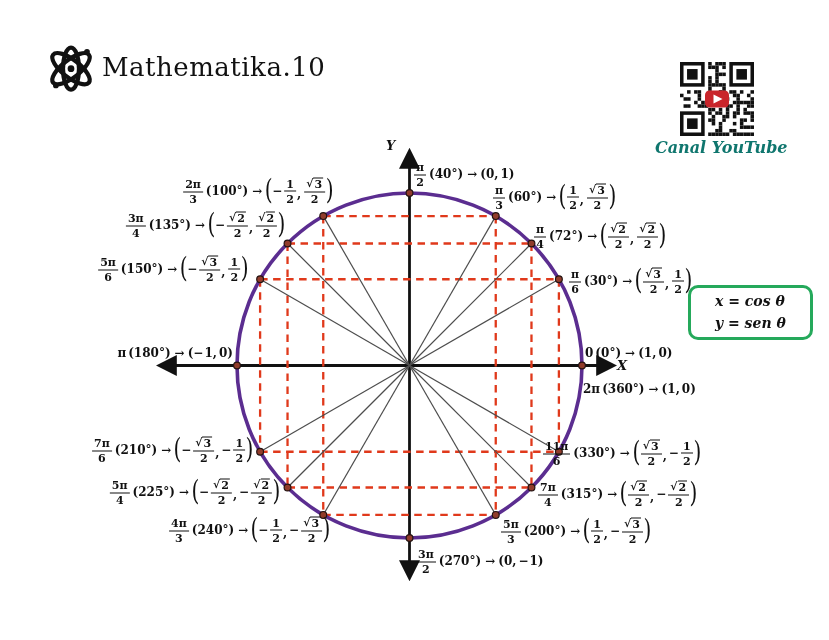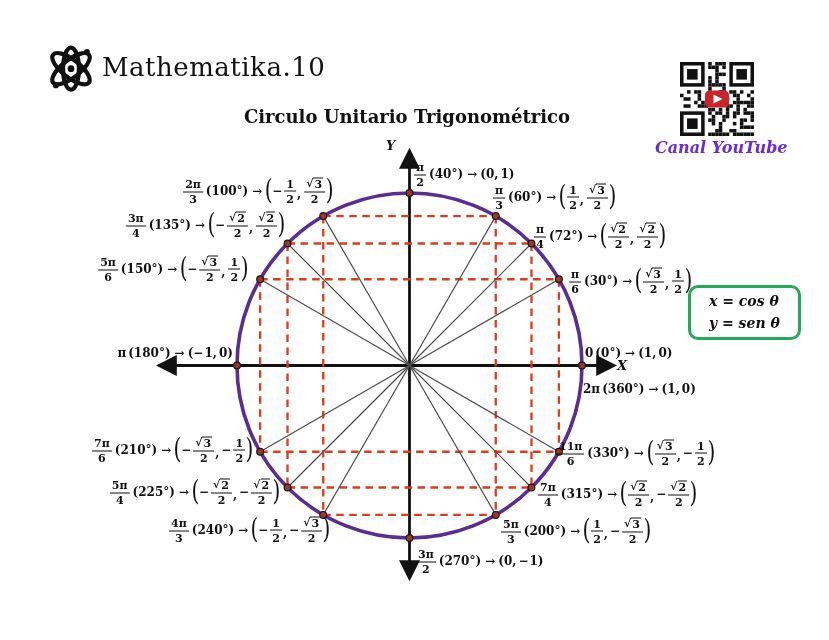--- a/index.html
+++ b/index.html
@@ -5,21 +5,21 @@
   html,body{margin:0;padding:0;background:#fff;}
   .page{position:relative;width:829px;height:620px;background:#ffffff;overflow:hidden;
         font-family:"DejaVu Serif",serif;color:#111;}
   
   .atom-logo{position:absolute;left:44px;top:30px;}
   .brand-text{position:absolute;left:102px;top:52px;font-size:26px;letter-spacing:.5px;}
   .title{position:absolute;left:407px;top:106px;transform:translateX(-50%);
          font-size:18px;font-weight:bold;white-space:nowrap;margin:0;}
   .qr-wrap{position:absolute;left:680px;top:62px;width:74px;height:74px;}
   .qr-caption{position:absolute;left:655px;top:138px;font-size:16px;font-weight:bold;
-              font-style:italic;color:#6d28d9;white-space:nowrap;}
+              font-style:italic;color:#0f766e;white-space:nowrap;}
   
   #fig{position:absolute;left:0;top:0;}
   .axis-label{position:absolute;font-size:13px;font-weight:bold;font-style:italic;}
   .axis-y{left:386px;top:138px;}
   .axis-x{left:617px;top:358px;}
   
   #labels{position:absolute;left:0;top:0;width:829px;height:640px;pointer-events:none;}
   .alabel{position:absolute;display:flex;align-items:center;white-space:nowrap;
           font-size:12px;font-weight:bold;transform:translateY(-50%);line-height:1.1;}
   .alabel.right{transform:translate(-100%,-50%);}
@@ -30,41 +30,40 @@
   .sq{display:inline-flex;align-items:flex-start;}
   .sqv{border-top:1.4px solid #111;padding:0 1px;}
   .deg{margin:0 1px 0 2px;}
   .arr{margin:0 3px;}
   .bp{font-size:28px;font-weight:400;line-height:.85;display:inline-block;
       transform:scaleX(.72);margin:0 -2px;padding-bottom:3px;}
   .cm{position:relative;top:3px;margin:0 2px 0 0;}
   .mins{margin:0 1px 0 0;}
   
   .formula-box{position:absolute;left:688px;top:285px;border:3px solid #25a95b;
-               border-radius:10px;padding:3px 18px;background:#fff;
+               border-radius:10px;padding:3px 24px;background:#fff;
                font-size:14px;font-weight:bold;font-style:italic;line-height:1.55;}
 </style>
 </head>
 <body>
 
 <div class="page">
 
   <svg class="atom-logo" width="54" height="74" viewBox="0 0 64 88">
     <g fill="none" stroke="#111" stroke-width="5" stroke-linecap="round">
       <ellipse cx="32" cy="46" rx="27" ry="10.5" transform="rotate(-38 32 46)"></ellipse>
       <ellipse cx="32" cy="46" rx="27" ry="10.5" transform="rotate(38 32 46)"></ellipse>
       <ellipse cx="32" cy="46" rx="25" ry="9.5" transform="rotate(90 32 46)"></ellipse>
     </g>
     <circle cx="32" cy="46" r="4" fill="#111"></circle>
     <circle cx="51" cy="26" r="3.4" fill="#111"></circle>
     <circle cx="14" cy="66" r="3.4" fill="#111"></circle>
   </svg>
   <span class="brand-text">Mathematika.10</span>
 
-  <h1 class="title">Circulo Unitario Trigonométrico</h1>
 
   <div class="qr-wrap">
     <svg id="qr-svg" width="74" height="74">
         <rect x="0" y="0" width="74" height="74" fill="#fff"></rect>
         <rect x="28.19047619047619" y="0" width="3.5238095238095237" height="3.5238095238095237" fill="#111"></rect>
         <rect x="35.23809523809524" y="0" width="3.5238095238095237" height="3.5238095238095237" fill="#111"></rect>
         <rect x="38.76190476190476" y="0" width="3.5238095238095237" height="3.5238095238095237" fill="#111"></rect>
         <rect x="42.285714285714285" y="0" width="3.5238095238095237" height="3.5238095238095237" fill="#111"></rect>
         <rect x="28.19047619047619" y="3.5238095238095237" width="3.5238095238095237" height="3.5238095238095237" fill="#111"></rect>
         <rect x="31.714285714285715" y="3.5238095238095237" width="3.5238095238095237" height="3.5238095238095237" fill="#111"></rect>
@@ -359,21 +358,21 @@
         <span class="deg">(360°)</span>
         <span class="arr">→</span>
         <span style="display:inline-flex;align-items:center">
           <span>(</span>
           <span>1</span>
           <span style="margin-right:2px">,</span>
           <span>0</span>
           <span>)</span>
         </span>
       </div>
-      <div class="alabel" style="left: 556px; top: 453px;">
+      <div class="alabel" style="left: 542px; top: 453px;">
         <span><span class="frac">
             <span class="fn">11π</span>
             <span class="fd">6</span>
           </span></span>
         <span class="deg">(330°)</span>
         <span class="arr">→</span>
         <span style="display:inline-flex;align-items:center">
           <span class="bp">(</span>
           <span class="frac">
             <span class="fn">

